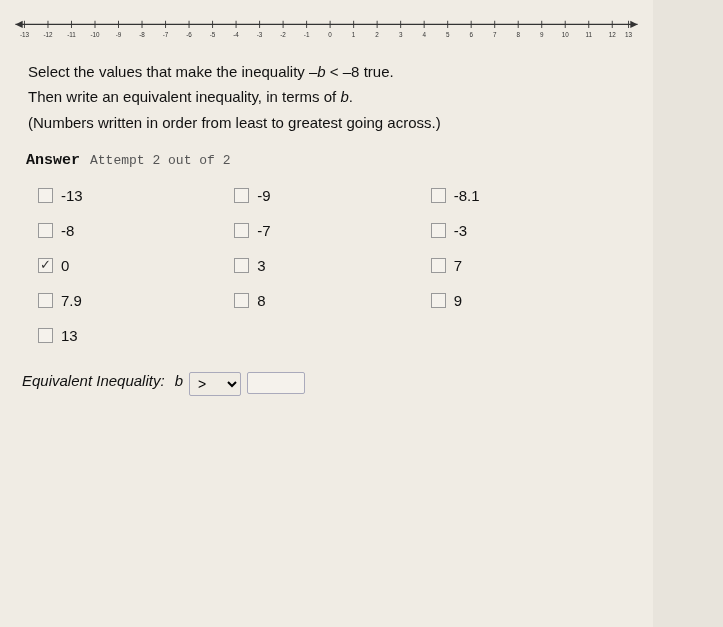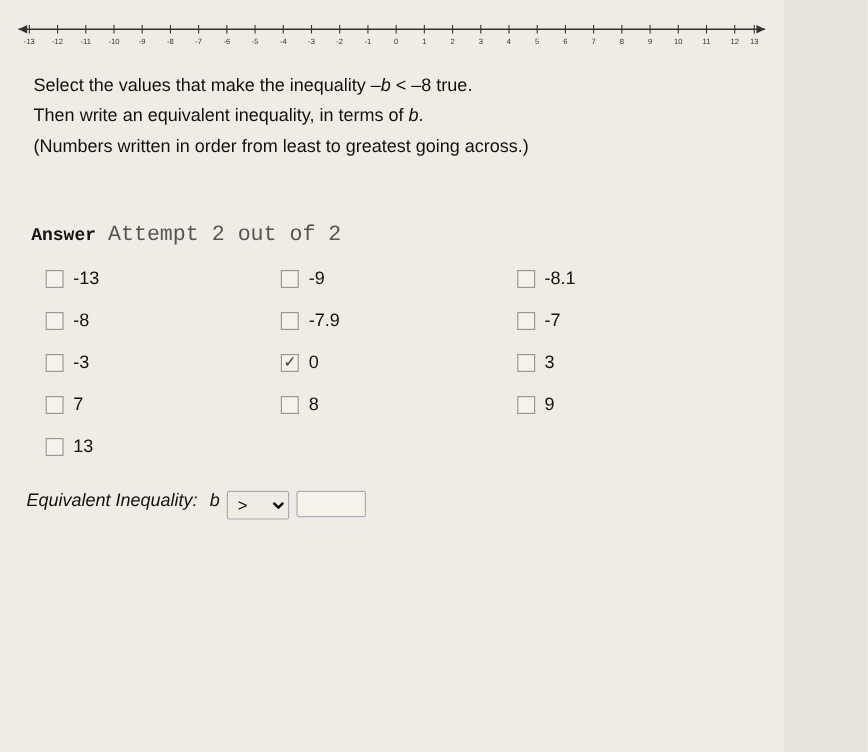--- a/index.html
+++ b/index.html
@@ -60,23 +60,22 @@
       font-family: Liberation Mono, monospace;
     }
 
     .answer-label {
       font-weight: bold;
       font-size: 15px;
       color: #111;
     }
 
     .attempt-text {
-      font-size: 18px;
+      font-size: 13px;
       color: #555;
-      margin-top: 34px;
     }
 
     
     .values-grid {
       display: grid;
       grid-template-columns: repeat(3, 1fr);
       gap: 10px 0;
       padding: 0 10px;
       margin-bottom: 18px;
     }
@@ -277,42 +276,42 @@
         </div>
         <div class="value-item">
           <input type="checkbox" id="cb-v3" style="">
           <label for="cb-v3" class="value-label">-8.1</label>
         </div>
         <div class="value-item">
           <input type="checkbox" id="cb-v4" style="">
           <label for="cb-v4" class="value-label">-8</label>
         </div>
         <div class="value-item">
-          <input type="checkbox" id="cb-v5" style="">
-          <label for="cb-v5" class="value-label">-7.9</label>
-        </div>
-        <div class="value-item">
           <input type="checkbox" id="cb-v6" style="">
           <label for="cb-v6" class="value-label">-7</label>
         </div>
         <div class="value-item">
           <input type="checkbox" id="cb-v7" style="">
           <label for="cb-v7" class="value-label">-3</label>
         </div>
         <div class="value-item">
           <input type="checkbox" id="cb-v8" checked="" style="">
           <label for="cb-v8" class="value-label">0</label>
         </div>
         <div class="value-item">
           <input type="checkbox" id="cb-v9" style="">
           <label for="cb-v9" class="value-label">3</label>
         </div>
         <div class="value-item">
           <input type="checkbox" id="cb-v10" style="">
           <label for="cb-v10" class="value-label">7</label>
+        </div>
+        <div class="value-item">
+          <input type="checkbox" id="cb-v11" style="">
+          <label for="cb-v11" class="value-label">7.9</label>
         </div>
         <div class="value-item">
           <input type="checkbox" id="cb-v12" style="">
           <label for="cb-v12" class="value-label">8</label>
         </div>
         <div class="value-item">
           <input type="checkbox" id="cb-v14" style="">
           <label for="cb-v14" class="value-label">9</label>
         </div>
         <div class="value-item">

